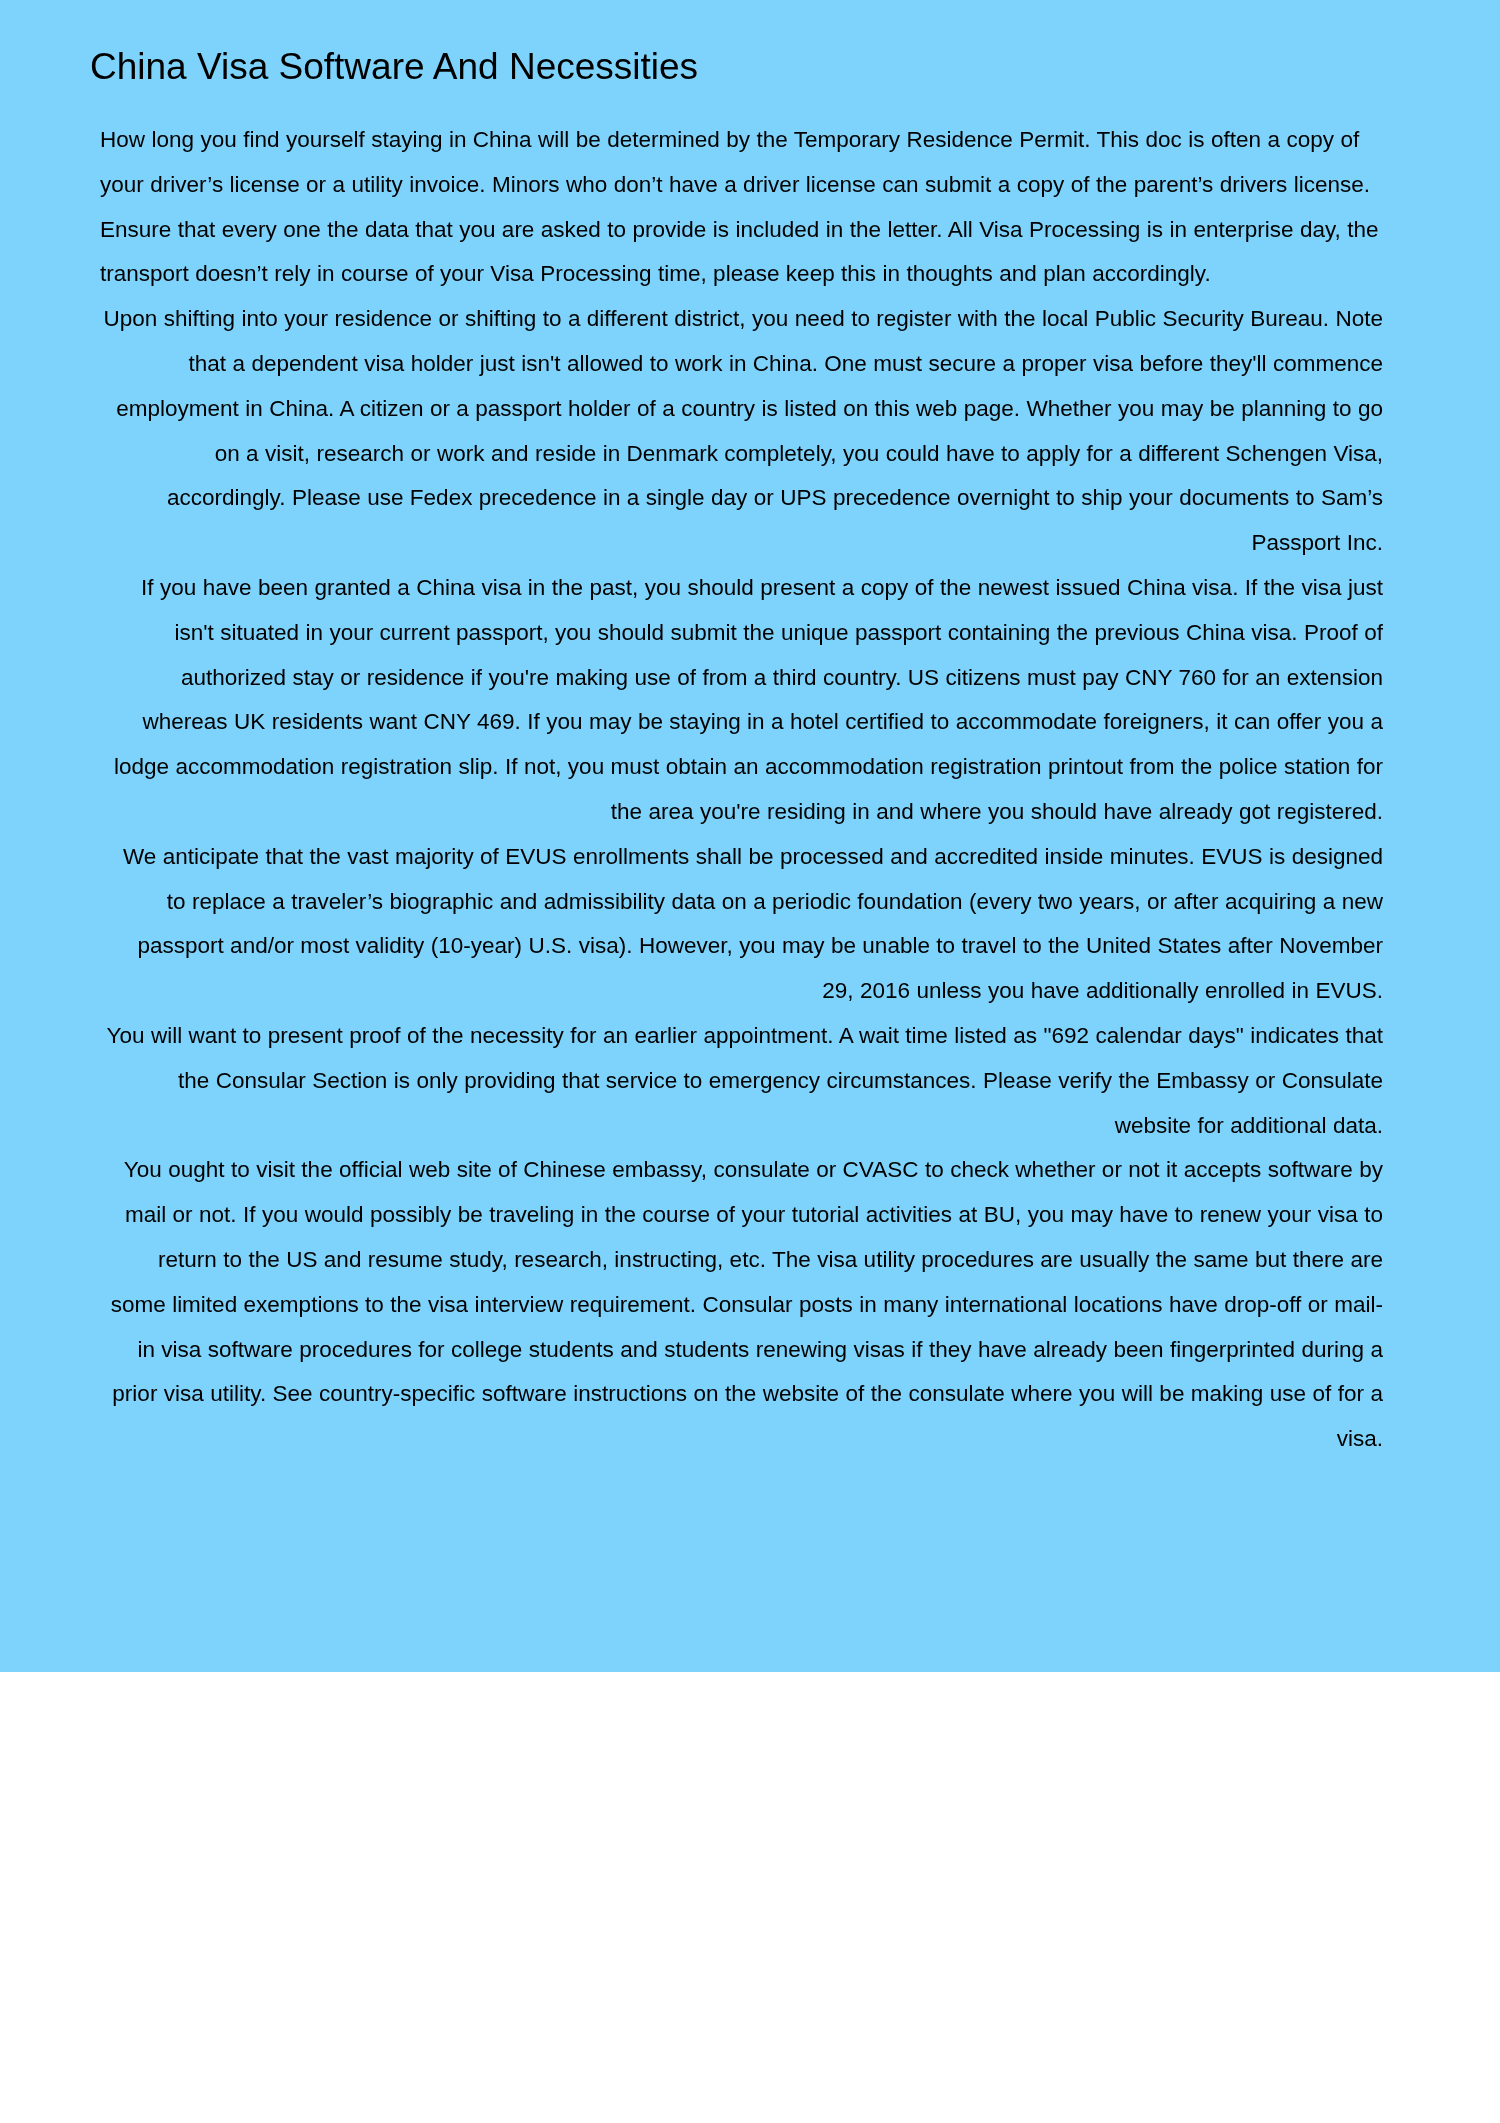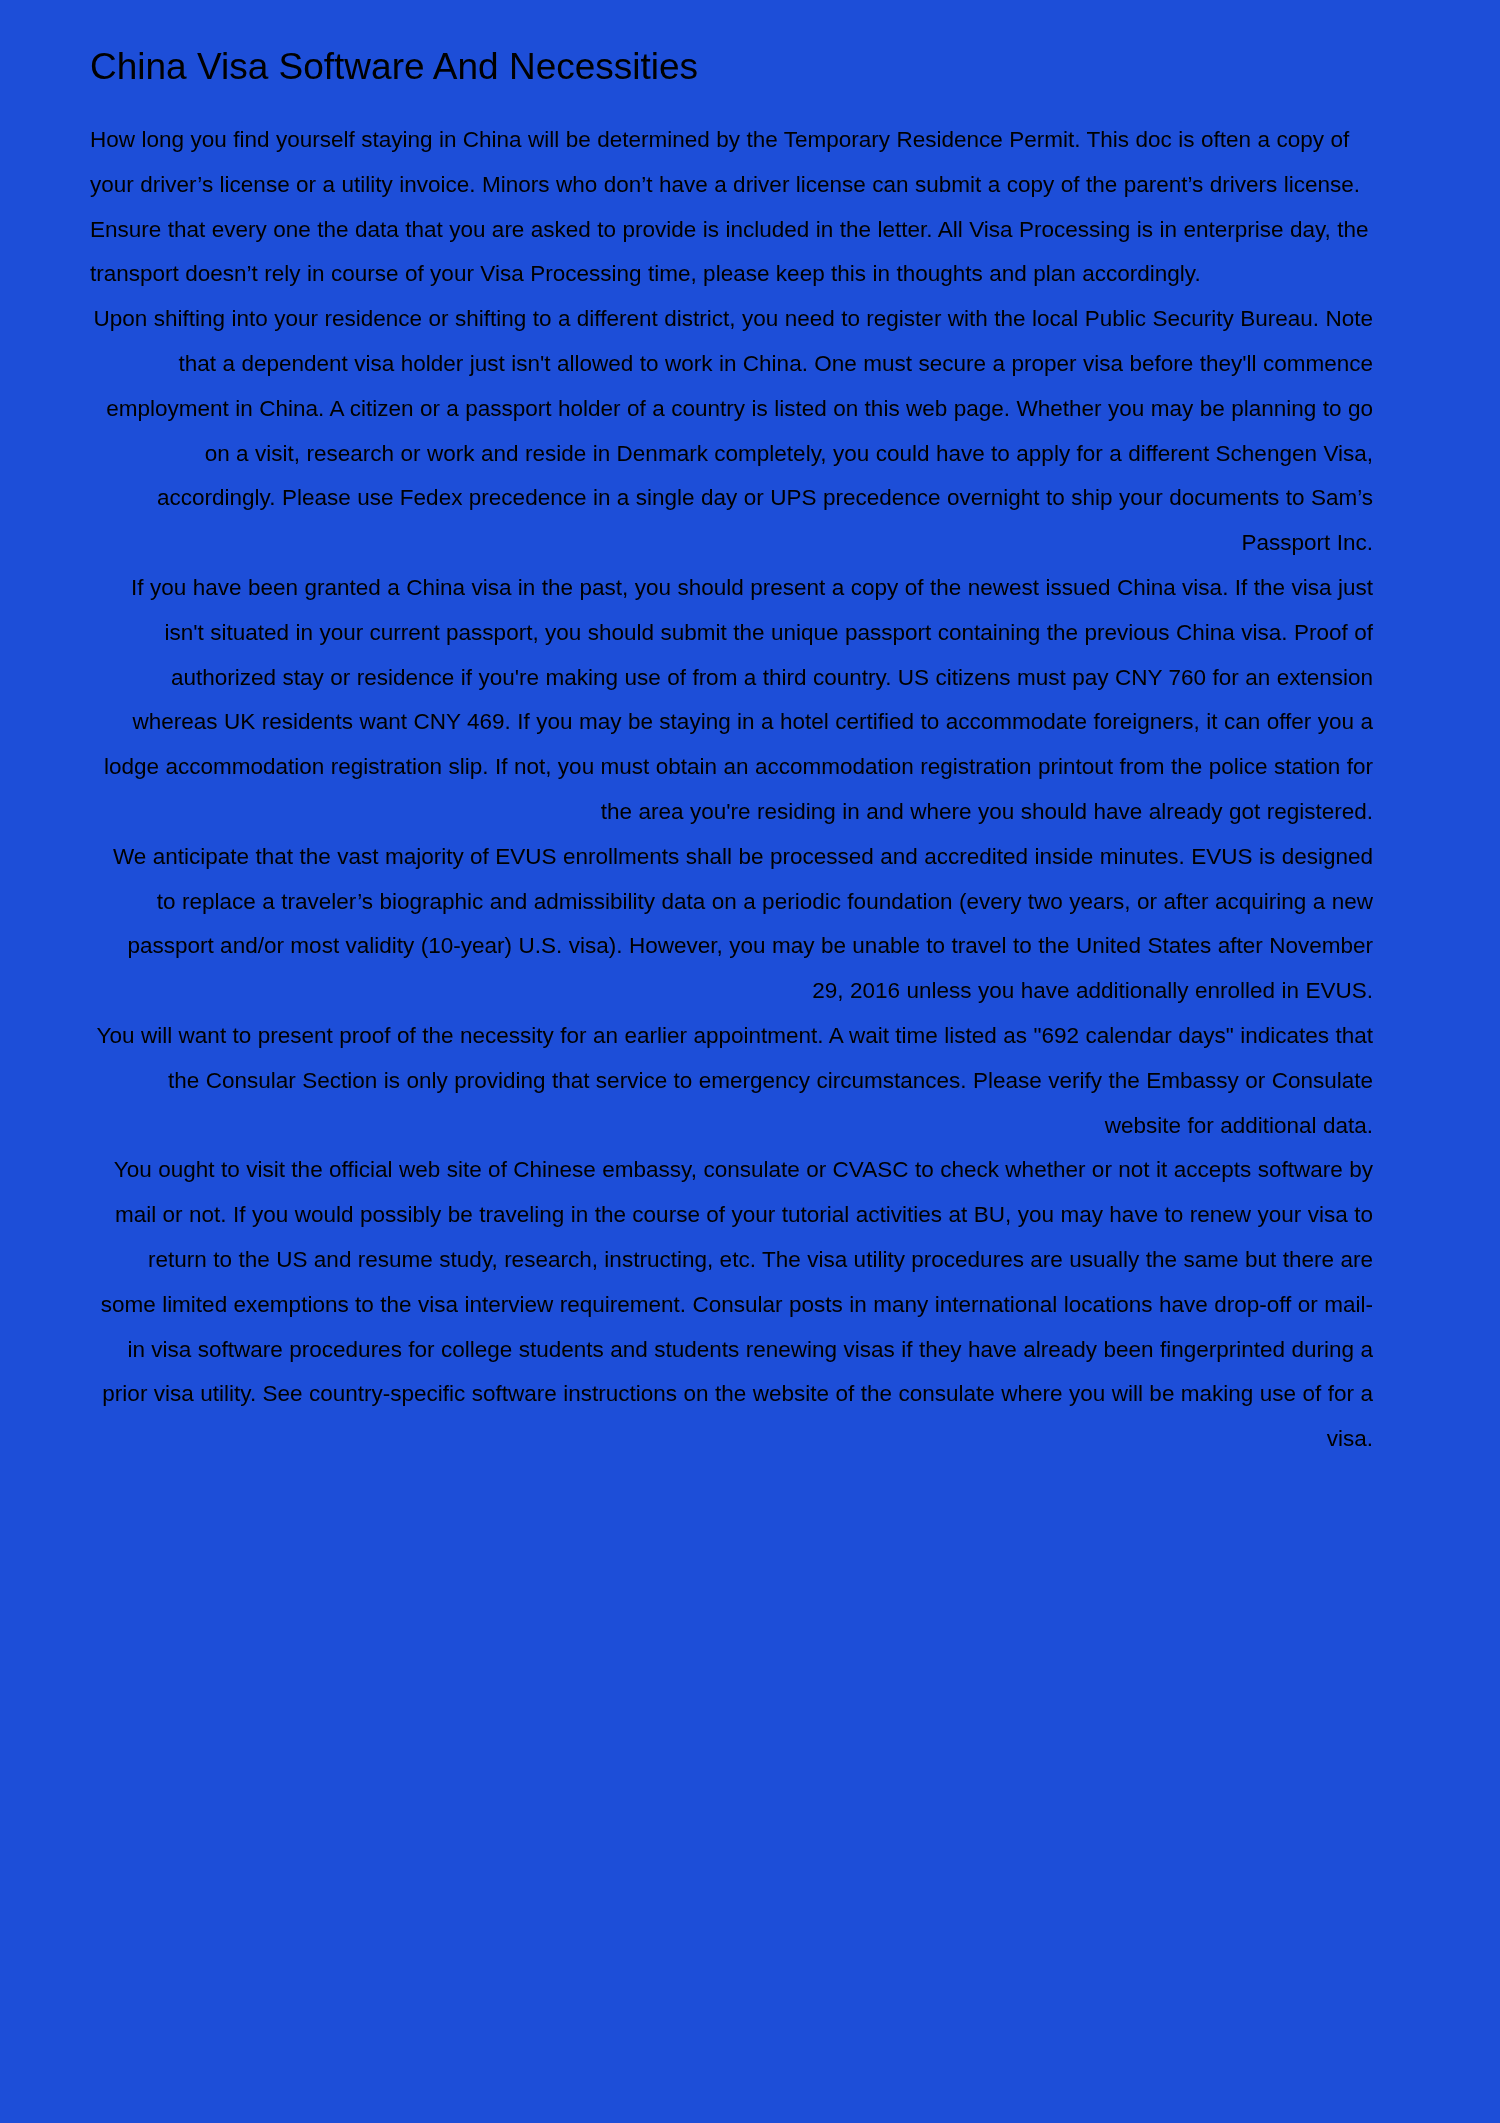--- a/index.html
+++ b/index.html
@@ -9,43 +9,43 @@
   }
   body {
     width: 1500px;
     height: 2123px;
     font-family: "Liberation Sans", sans-serif;
     color: #000000;
     -webkit-font-smoothing: antialiased;
   }
   .page {
     width: 1500px;
-    height: 2123px;
+    height: 1672px;
     box-sizing: border-box;
     padding: 0;
-    background: #1d4ed8;
+    background: #7dd3fc;
     position: relative;
     overflow: hidden;
   }
   .doc-title {
     position: absolute;
     left: 90px;
     top: 44px;
     width: 1300px;
     font-size: 37px;
     font-weight: 400;
     line-height: 46px;
     letter-spacing: 0px;
     color: #000000;
     margin: 0;
     white-space: nowrap;
   }
   .body-block {
     position: absolute;
-    left: 90px;
+    left: 100px;
     top: 118px;
     width: 1283px;
   }
   .para {
     font-size: 22.5px;
     line-height: 44.8px;
     font-weight: 400;
     color: #000000;
     margin: 0;
     text-align: left;

